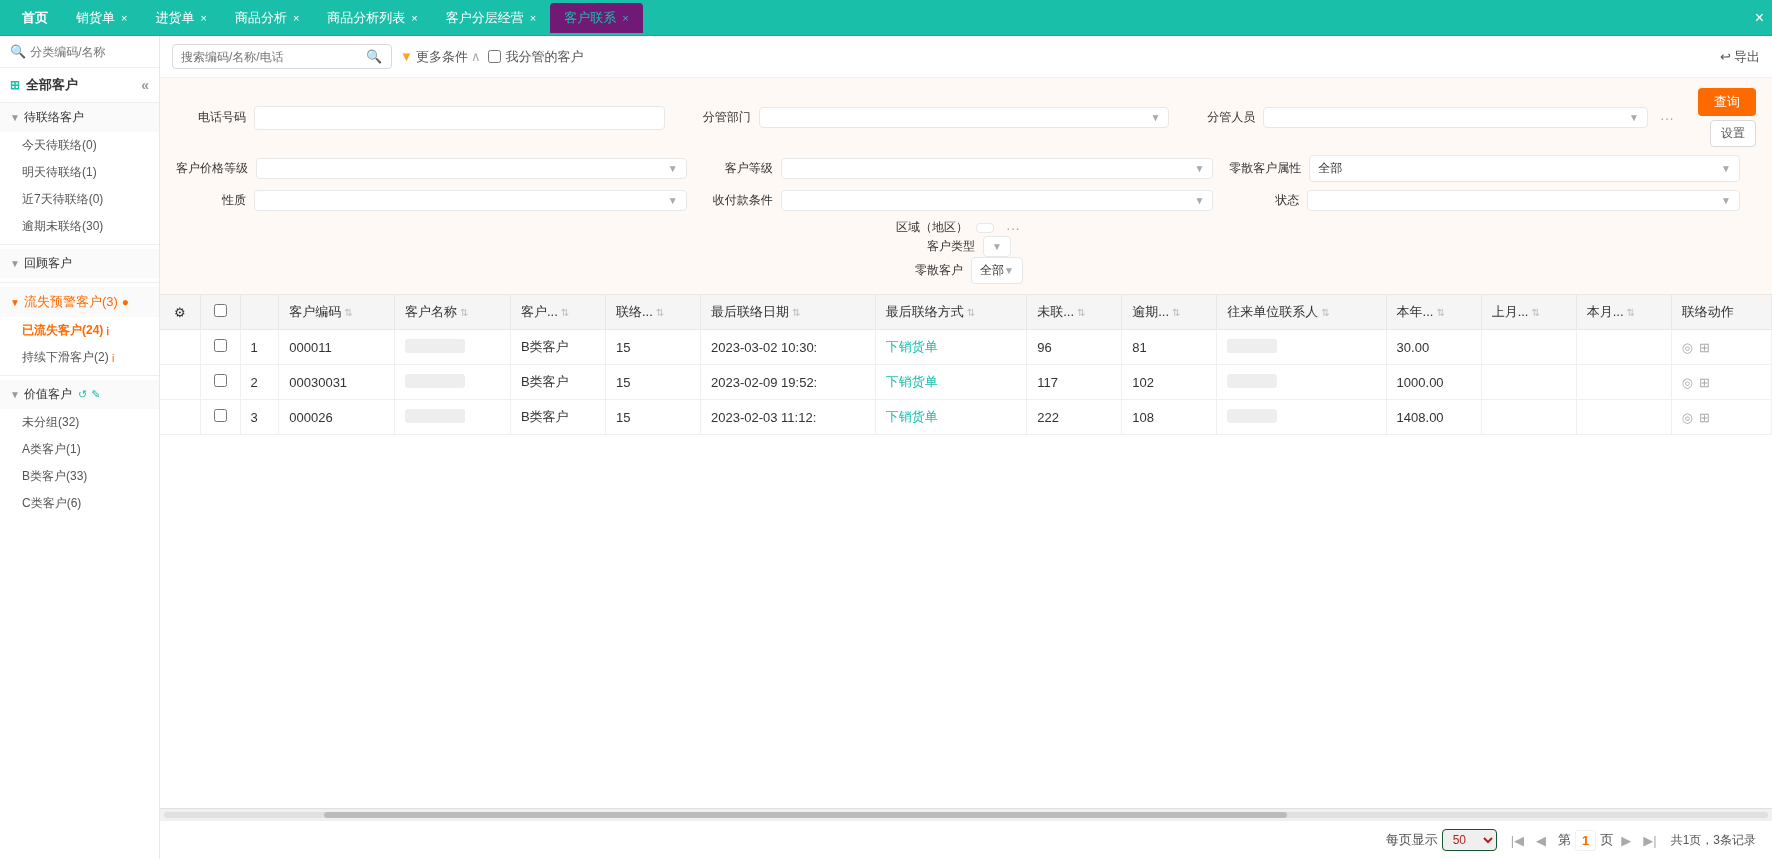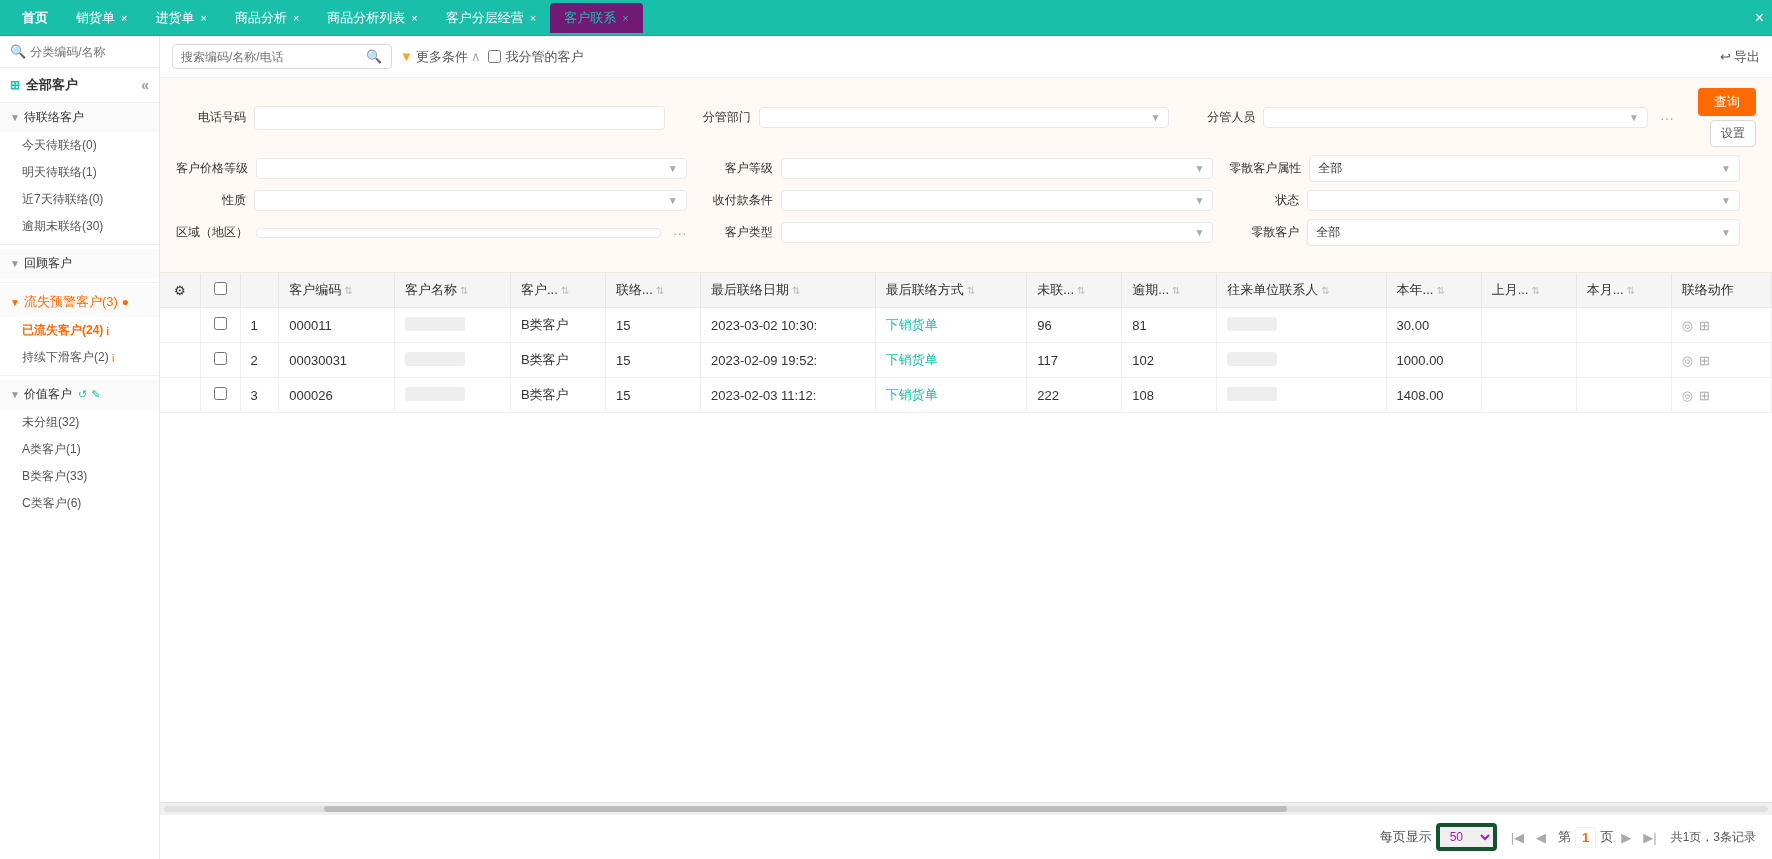--- a/index.html
+++ b/index.html
@@ -144,21 +144,21 @@
     
     .filter-panel {
       background: #fff9f5;
       border-bottom: 1px solid #f0e8e0;
       padding: 10px 16px;
     }
     .filter-row {
       display: flex; align-items: center;
       margin-bottom: 8px; gap: 0;
     }
-    .filter-row:last-child { margin-bottom: 16px; }
+    .filter-row:last-child { margin-bottom: 0; flex-direction: column; }
     .filter-cell {
       display: flex; align-items: center;
       flex: 1; gap: 8px; padding-right: 16px;
     }
     .filter-label {
       font-size: 12px; color: #333; white-space: nowrap; min-width: 70px; text-align: right;
     }
     .filter-input {
       flex: 1;
       border: 1px solid #e8e8e8; border-radius: 4px;
@@ -225,22 +225,22 @@
     .gear-col { display: flex; align-items: center; justify-content: center; }
 
     
     .table-footer {
       display: flex; align-items: center; justify-content: flex-end;
       padding: 8px 16px; border-top: 1px solid #f0f0f0;
       background: #fff; gap: 10px;
     }
     .footer-page-size { display: flex; align-items: center; gap: 4px; font-size: 12px; color: #555; }
     .page-size-select {
-      border: 4px solid #14532d; border-radius: 4px; padding: 2px 6px; font-size: 12px;
-      color: #a21caf; cursor: pointer;
+      border: 1px solid #14532d; border-radius: 4px; padding: 2px 6px; font-size: 12px;
+      color: #b91c1c; cursor: pointer;
     }
     .pagination { display: flex; align-items: center; gap: 4px; font-size: 12px; color: #555; }
     .pag-btn { cursor: pointer; color: #aaa; padding: 2px 4px; }
     .pag-current { color: #ff6a00; font-weight: bold; padding: 2px 6px; border: 1px solid #f0f0f0; border-radius: 3px; }
     .footer-total { font-size: 12px; color: #555; }
 
     
     .scrollbar-placeholder {
       height: 12px; background: #f0f0f0;
       border-top: 1px solid #e0e0e0;

